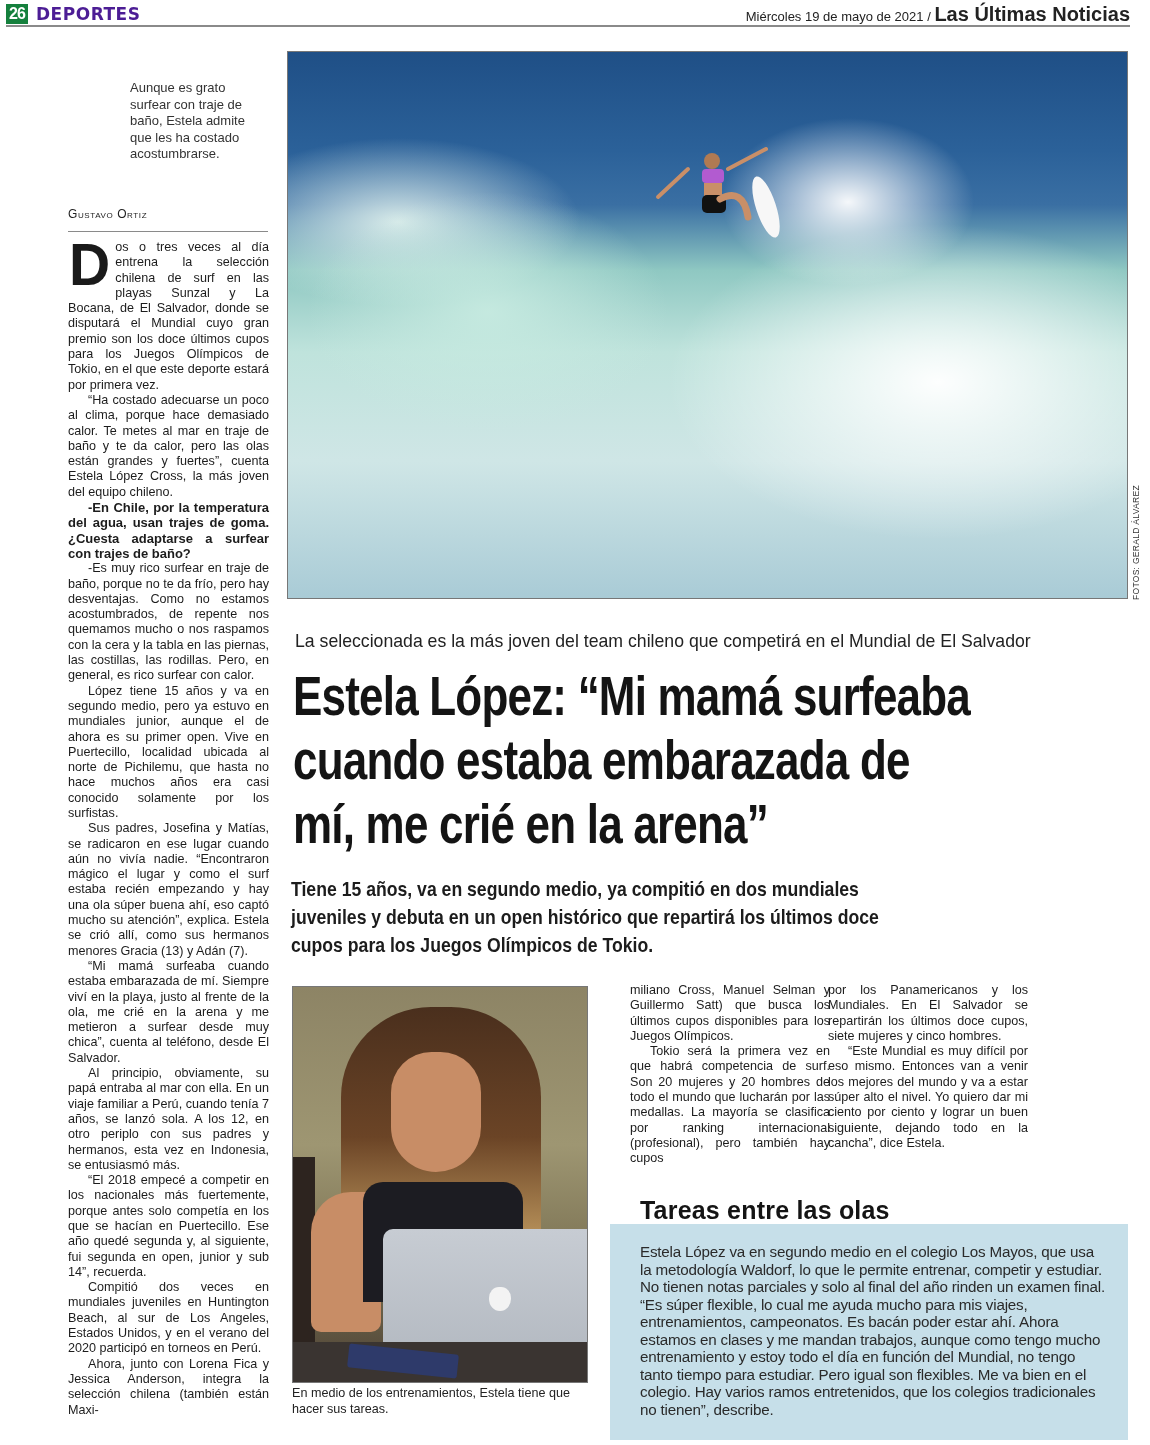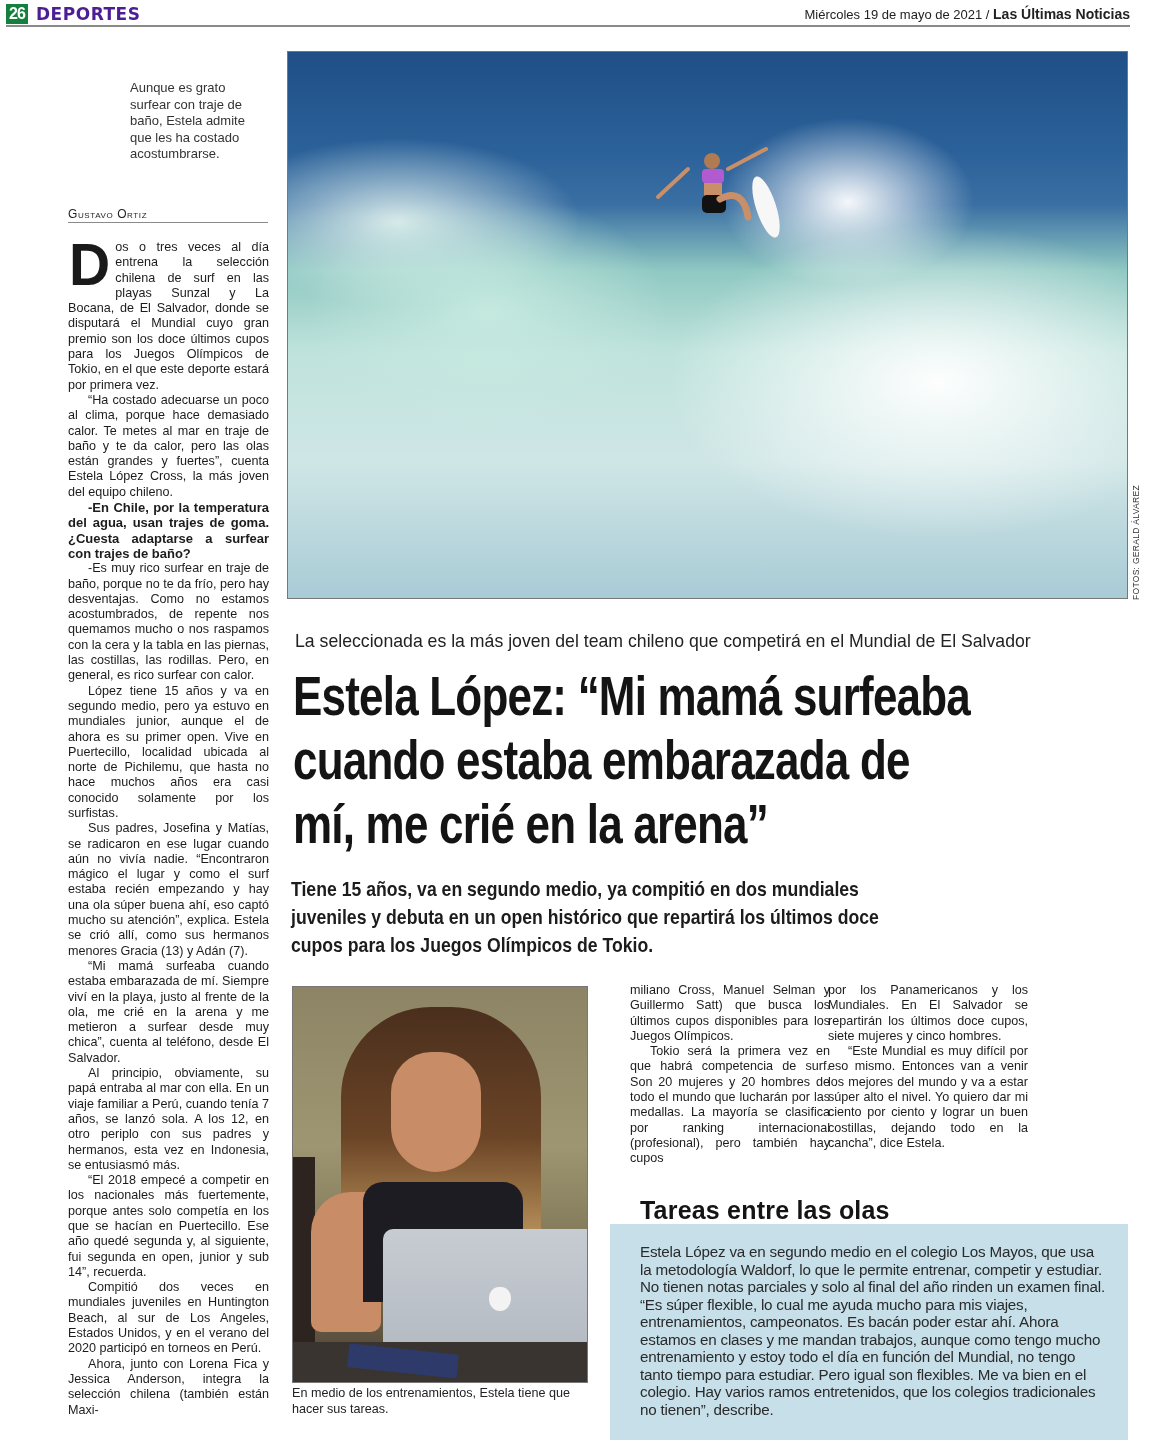--- a/index.html
+++ b/index.html
@@ -4,28 +4,28 @@
 <style>
   * { box-sizing: border-box; margin: 0; padding: 0; }
   html, body { width: 1150px; height: 1445px; background: #ffffff; overflow: hidden; }
   body { position: relative; font-family: "Liberation Sans", sans-serif; color: #1a1a1a; }
 
   
   .masthead { position: absolute; left: 6px; top: 3px; width: 1124px; height: 22px; display: flex; align-items: center; }
   .page-num { width: 22px; height: 20px; background: #15803d; color: #fff; font-family: "Liberation Sans Narrow", "Liberation Sans", sans-serif; font-weight: bold; font-size: 16px; line-height: 20px; text-align: center; letter-spacing: -1px; }
   .section { margin-left: 8px; font-family: "DejaVu Sans", sans-serif; font-weight: bold; font-size: 17px; letter-spacing: 0.5px; color: #4c1d95; }
   .dateline { margin-left: auto; font-size: 13px; color: #222; }
-  .dateline .paper { font-weight: bold; font-size: 14px; }
+  .dateline .paper { font-weight: bold; font-size: 20px; }
   .rule { position: absolute; left: 6px; top: 25px; width: 1124px; height: 2px; background: #8a8a8a; }
 
   
   .side-caption { position: absolute; left: 130px; top: 80px; width: 134px; font-size: 13px; line-height: 16.5px; color: #333; }
 
   
-  .byline { position: absolute; left: 68px; top: 207px; width: 200px; font-size: 12px; letter-spacing: 0.6px; font-variant: small-caps; color: #222; border-bottom: 1.5px solid #8a8a8a; padding-bottom: 1px; }
+  .byline { position: absolute; left: 68px; top: 207px; width: 200px; font-size: 12px; letter-spacing: 0.6px; font-variant: small-caps; color: #222; border-bottom: 1.5px solid #8a8a8a; padding-bottom: 10px; }
 
   
   .col { position: absolute; font-family: "Liberation Sans", sans-serif; font-size: 12.6px; line-height: 15.3px; color: #1c1c1c; text-align: justify; }
   .col p { text-indent: 20px; }
   .col p.noindent { text-indent: 0; }
   .col1 { left: 68px; top: 240px; width: 201px; }
   .dropcap { float: left; font-family: "Liberation Sans", sans-serif; font-weight: bold; font-size: 60px; line-height: 46px; margin: 2px 4px 0 0; color: #1a1a1a; transform: scaleX(0.95); }
   .col .q { font-weight: bold; font-size: 13px; }
 
   .col2 { left: 610px; top: 983px; width: 200px; margin-left: 20px; }
@@ -135,19 +135,19 @@
   <div class="calc"></div>
 </div>
 <div class="photo-caption">En medio de los entrenamientos, Estela tiene que hacer sus tareas.</div>
 
 <div class="col col2">
   <p class="noindent">miliano Cross, Manuel Selman y Guillermo Satt) que busca los últimos cupos disponibles para los Juegos Olímpicos.</p>
   <p>Tokio será la primera vez en que habrá competencia de surf. Son 20 mujeres y 20 hombres de todo el mundo que lucharán por las medallas. La mayoría se clasifica por ranking internacional (profesional), pero también hay cupos</p>
 </div>
 <div class="col col3">
   <p class="noindent">por los Panamericanos y los Mundiales. En El Salvador se repartirán los últimos doce cupos, siete mujeres y cinco hombres.</p>
-  <p>“Este Mundial es muy difícil por eso mismo. Entonces van a venir los mejores del mundo y va a estar súper alto el nivel. Yo quiero dar mi ciento por ciento y lograr un buen costillas, dejando todo en la cancha”, dice Estela.</p>
+  <p>“Este Mundial es muy difícil por eso mismo. Entonces van a venir los mejores del mundo y va a estar súper alto el nivel. Yo quiero dar mi ciento por ciento y lograr un buen siguiente, dejando todo en la cancha”, dice Estela.</p>
 </div>
 
 <div class="box">
   <p class="box-text">Estela López va en segundo medio en el colegio Los Mayos, que usa la metodología Waldorf, lo que le permite entrenar, competir y estudiar. No tienen notas parciales y solo al final del año rinden un examen final. “Es súper flexible, lo cual me ayuda mucho para mis viajes, entrenamientos, campeonatos. Es bacán poder estar ahí. Ahora estamos en clases y me mandan trabajos, aunque como tengo mucho entrenamiento y estoy todo el día en función del Mundial, no tengo tanto tiempo para estudiar. Pero igual son flexibles. Me va bien en el colegio. Hay varios ramos entretenidos, que los colegios tradicionales no tienen”, describe.</p>
 </div>
 <div class="box-title">Tareas entre las olas</div>
 
 </body></html>

